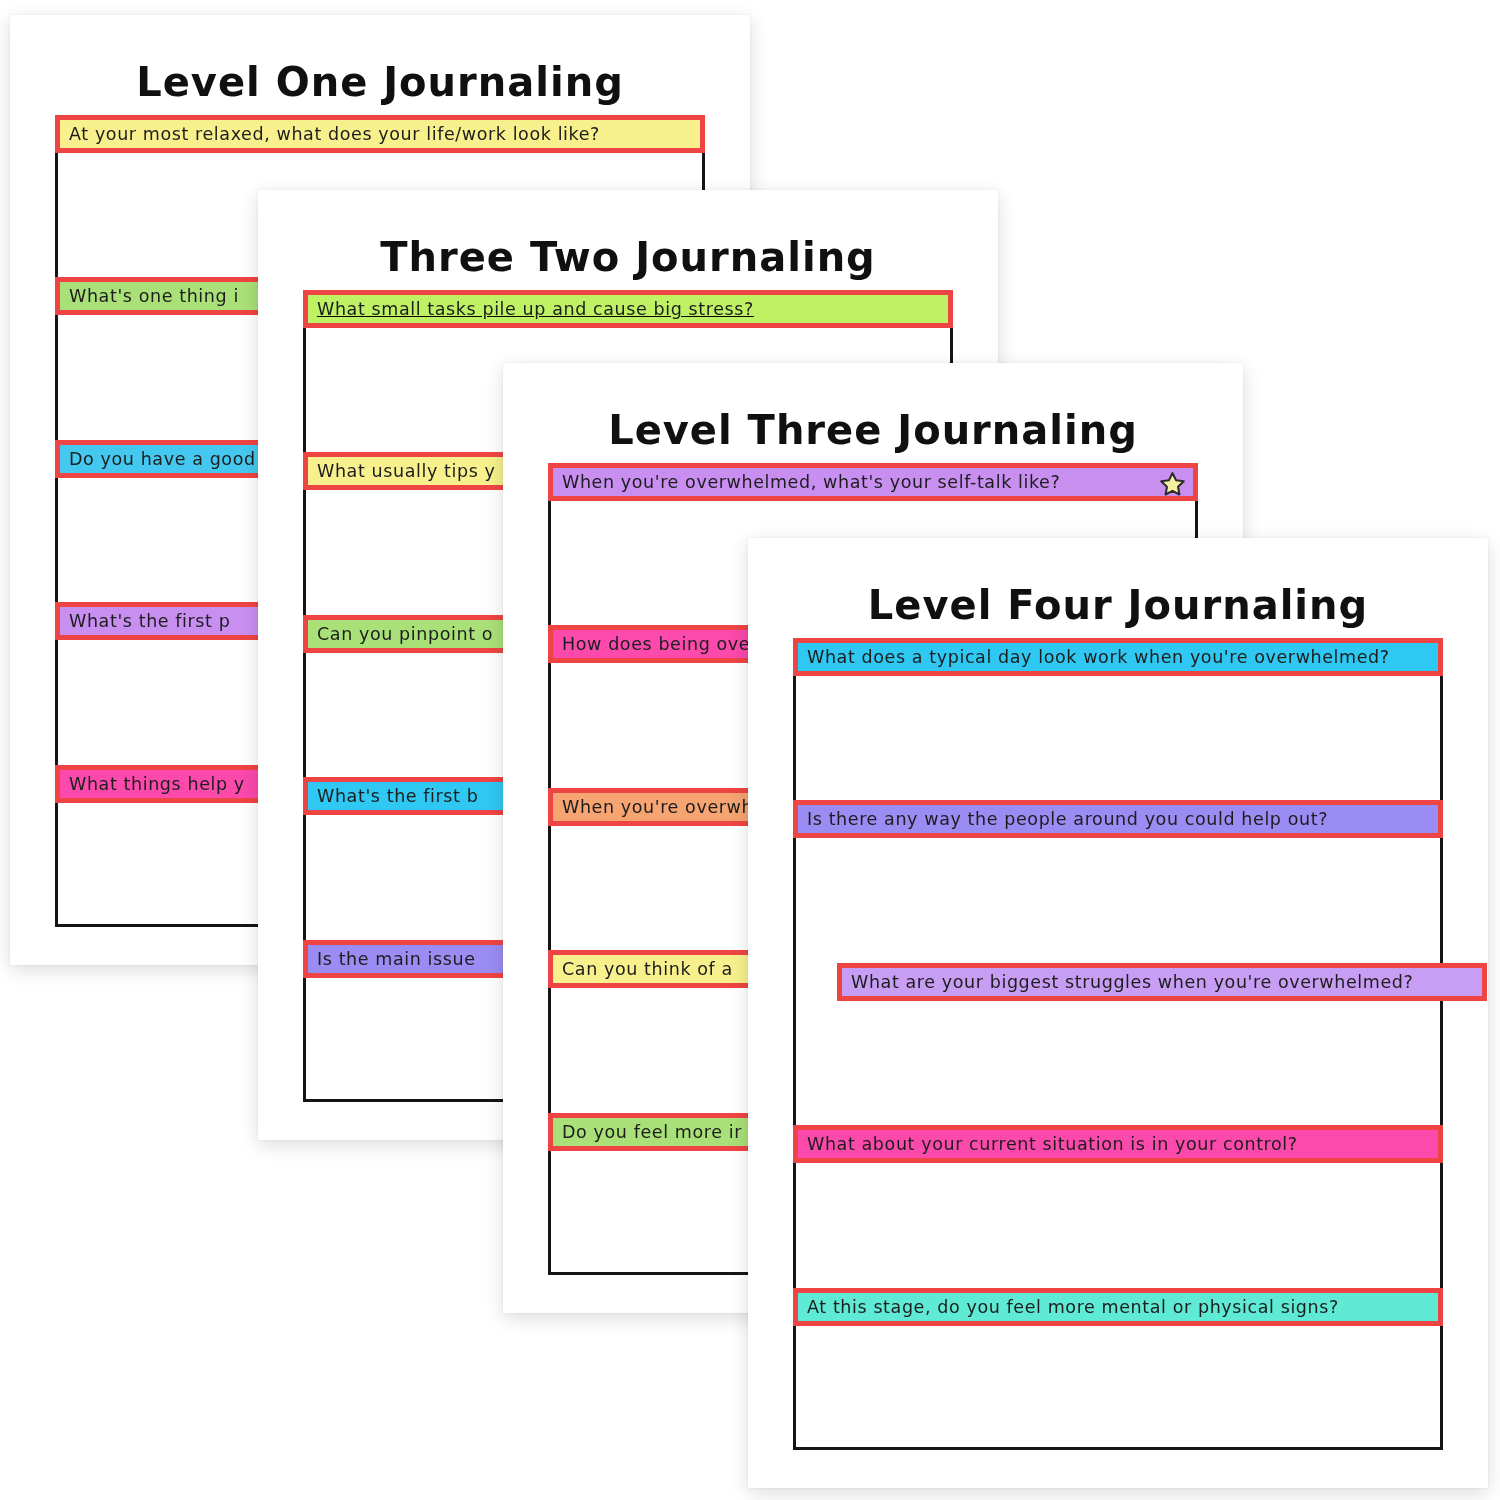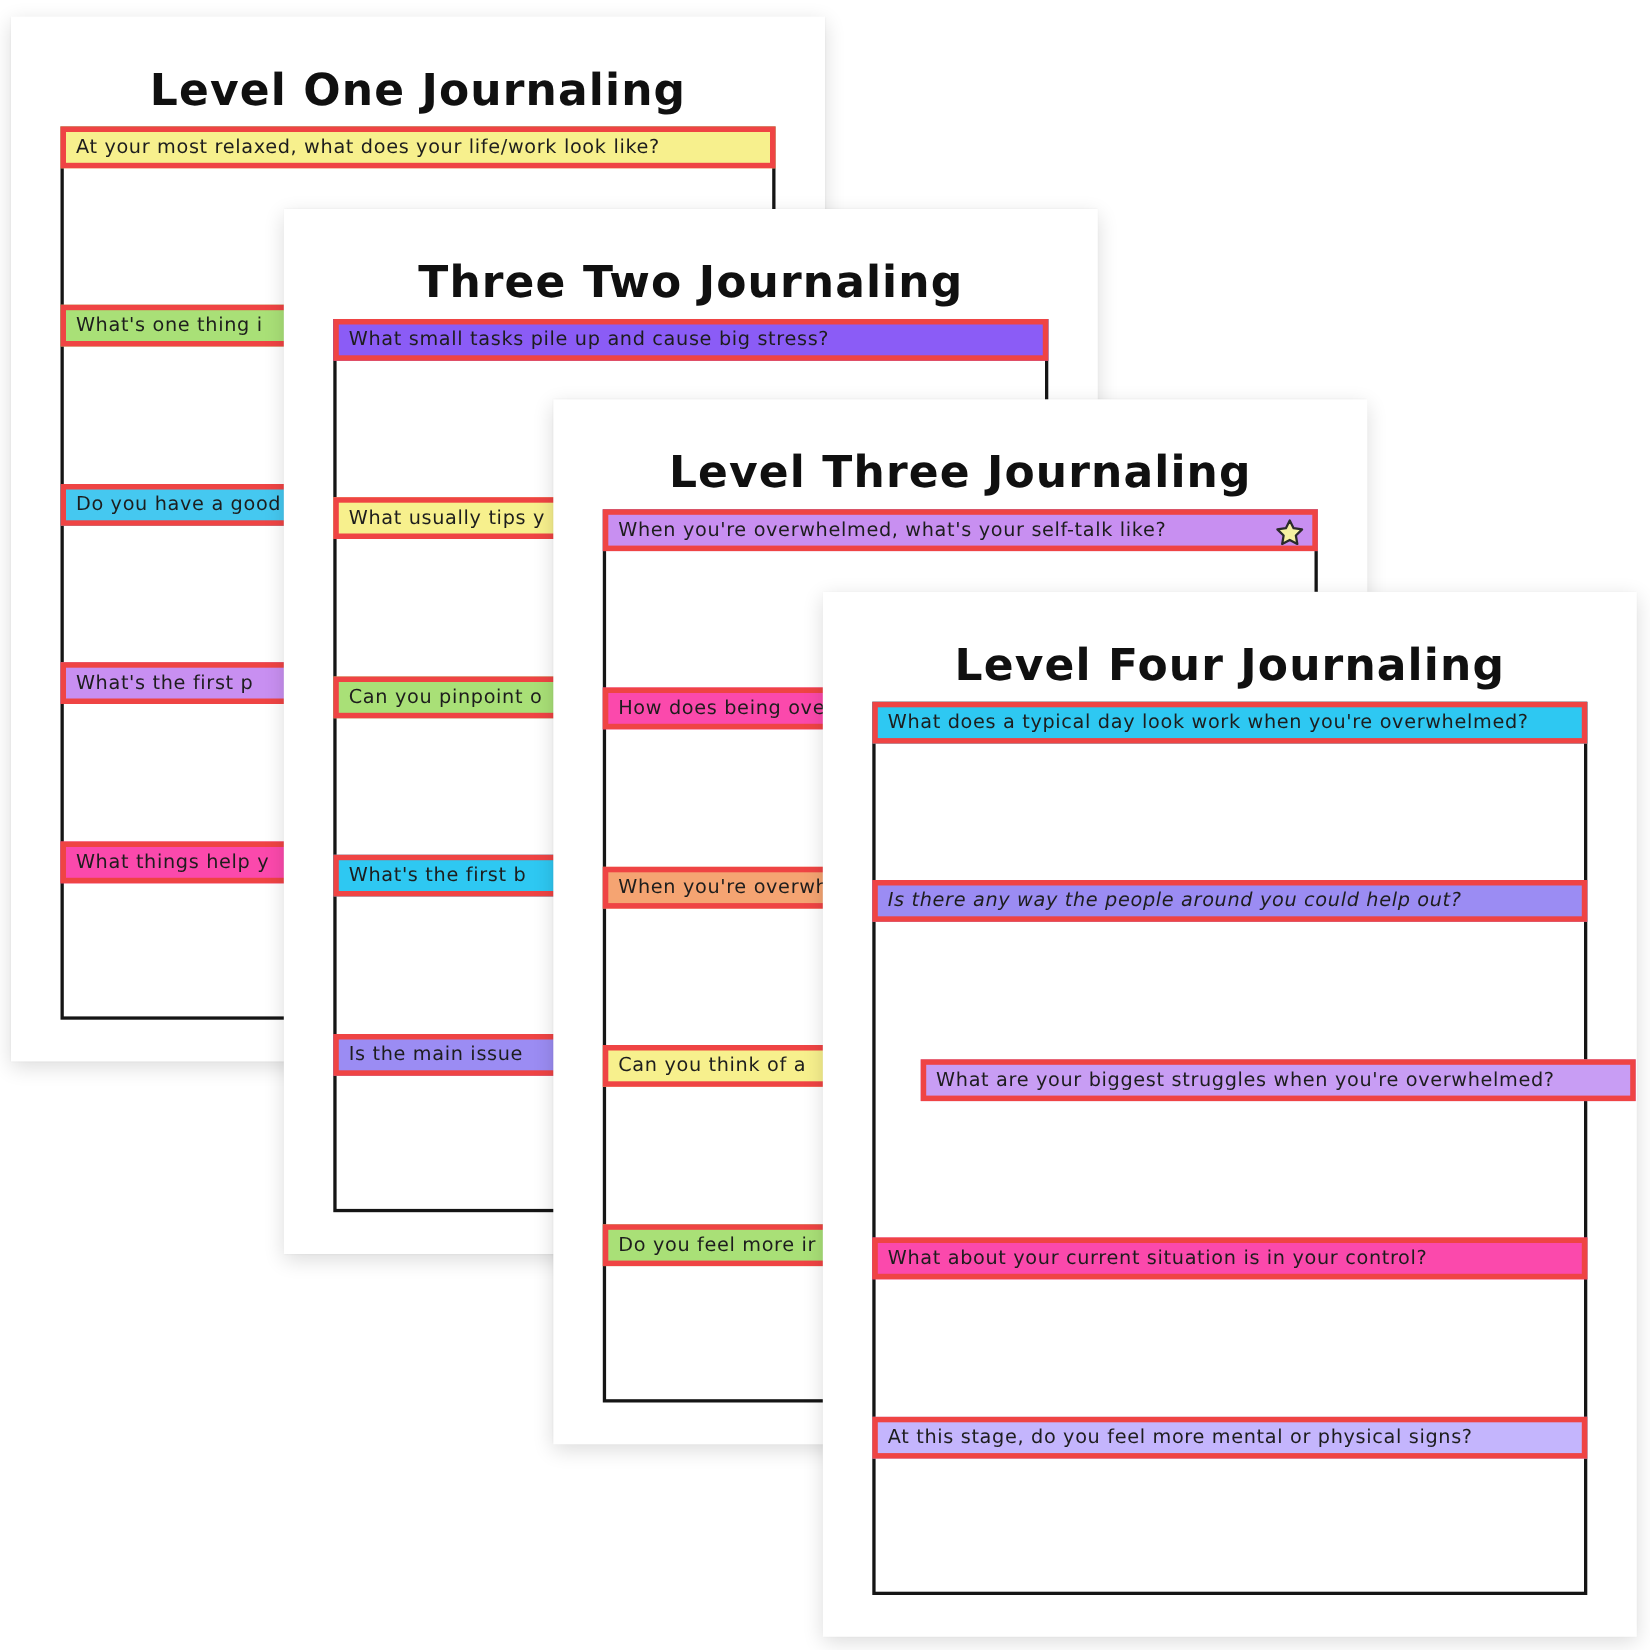--- a/index.html
+++ b/index.html
@@ -59,21 +59,21 @@
       </div>
     <div class="bar b4" style="background-color: rgb(251, 73, 172);">
         <span class="qtext">What things help y</span>
       </div>
   </div>
 </div>
 
 <div class="page" id="page2">
   <div class="page-title">Three Two Journaling</div>
   <div class="qbox">
-    <div class="bar b0" style="background-color: #8b5cf6;">
+    <div class="bar b0" style="background-color: #bef264; text-decoration: underline;">
         <span class="qtext">What small tasks pile up and cause big stress?</span>
       </div>
     <div class="bar b1" style="background-color: rgb(247, 240, 141);">
         <span class="qtext">What usually tips y</span>
       </div>
     <div class="bar b2" style="background-color: rgb(169, 224, 119);">
         <span class="qtext">Can you pinpoint o</span>
       </div>
     <div class="bar b3" style="background-color: rgb(46, 200, 242);">
         <span class="qtext">What's the first b</span>
@@ -107,26 +107,26 @@
       </div>
   </div>
 </div>
 
 <div class="page" id="page4">
   <div class="page-title">Level Four Journaling</div>
   <div class="qbox">
     <div class="bar b0" style="background-color: rgb(46, 200, 242);">
         <span class="qtext">What does a typical day look work when you're overwhelmed?</span>
       </div>
-    <div class="bar b1" style="background-color: rgb(155, 140, 243); font-style: italic;">
+    <div class="bar b1" style="background-color: rgb(155, 140, 243);">
         <span class="qtext">Is there any way the people around you could help out?</span>
       </div>
     <div class="bar b2" style="background-color: rgb(200, 157, 244); margin-left: 44px;">
         <span class="qtext">What are your biggest struggles when you're overwhelmed?</span>
       </div>
     <div class="bar b3" style="background-color: rgb(251, 73, 172);">
         <span class="qtext">What about your current situation is in your control?</span>
       </div>
-    <div class="bar b4" style="background-color: #c4b5fd;">
+    <div class="bar b4" style="background-color: #5eead4;">
         <span class="qtext">At this stage, do you feel more mental or physical signs?</span>
       </div>
   </div>
 </div>
 
 </body></html>

